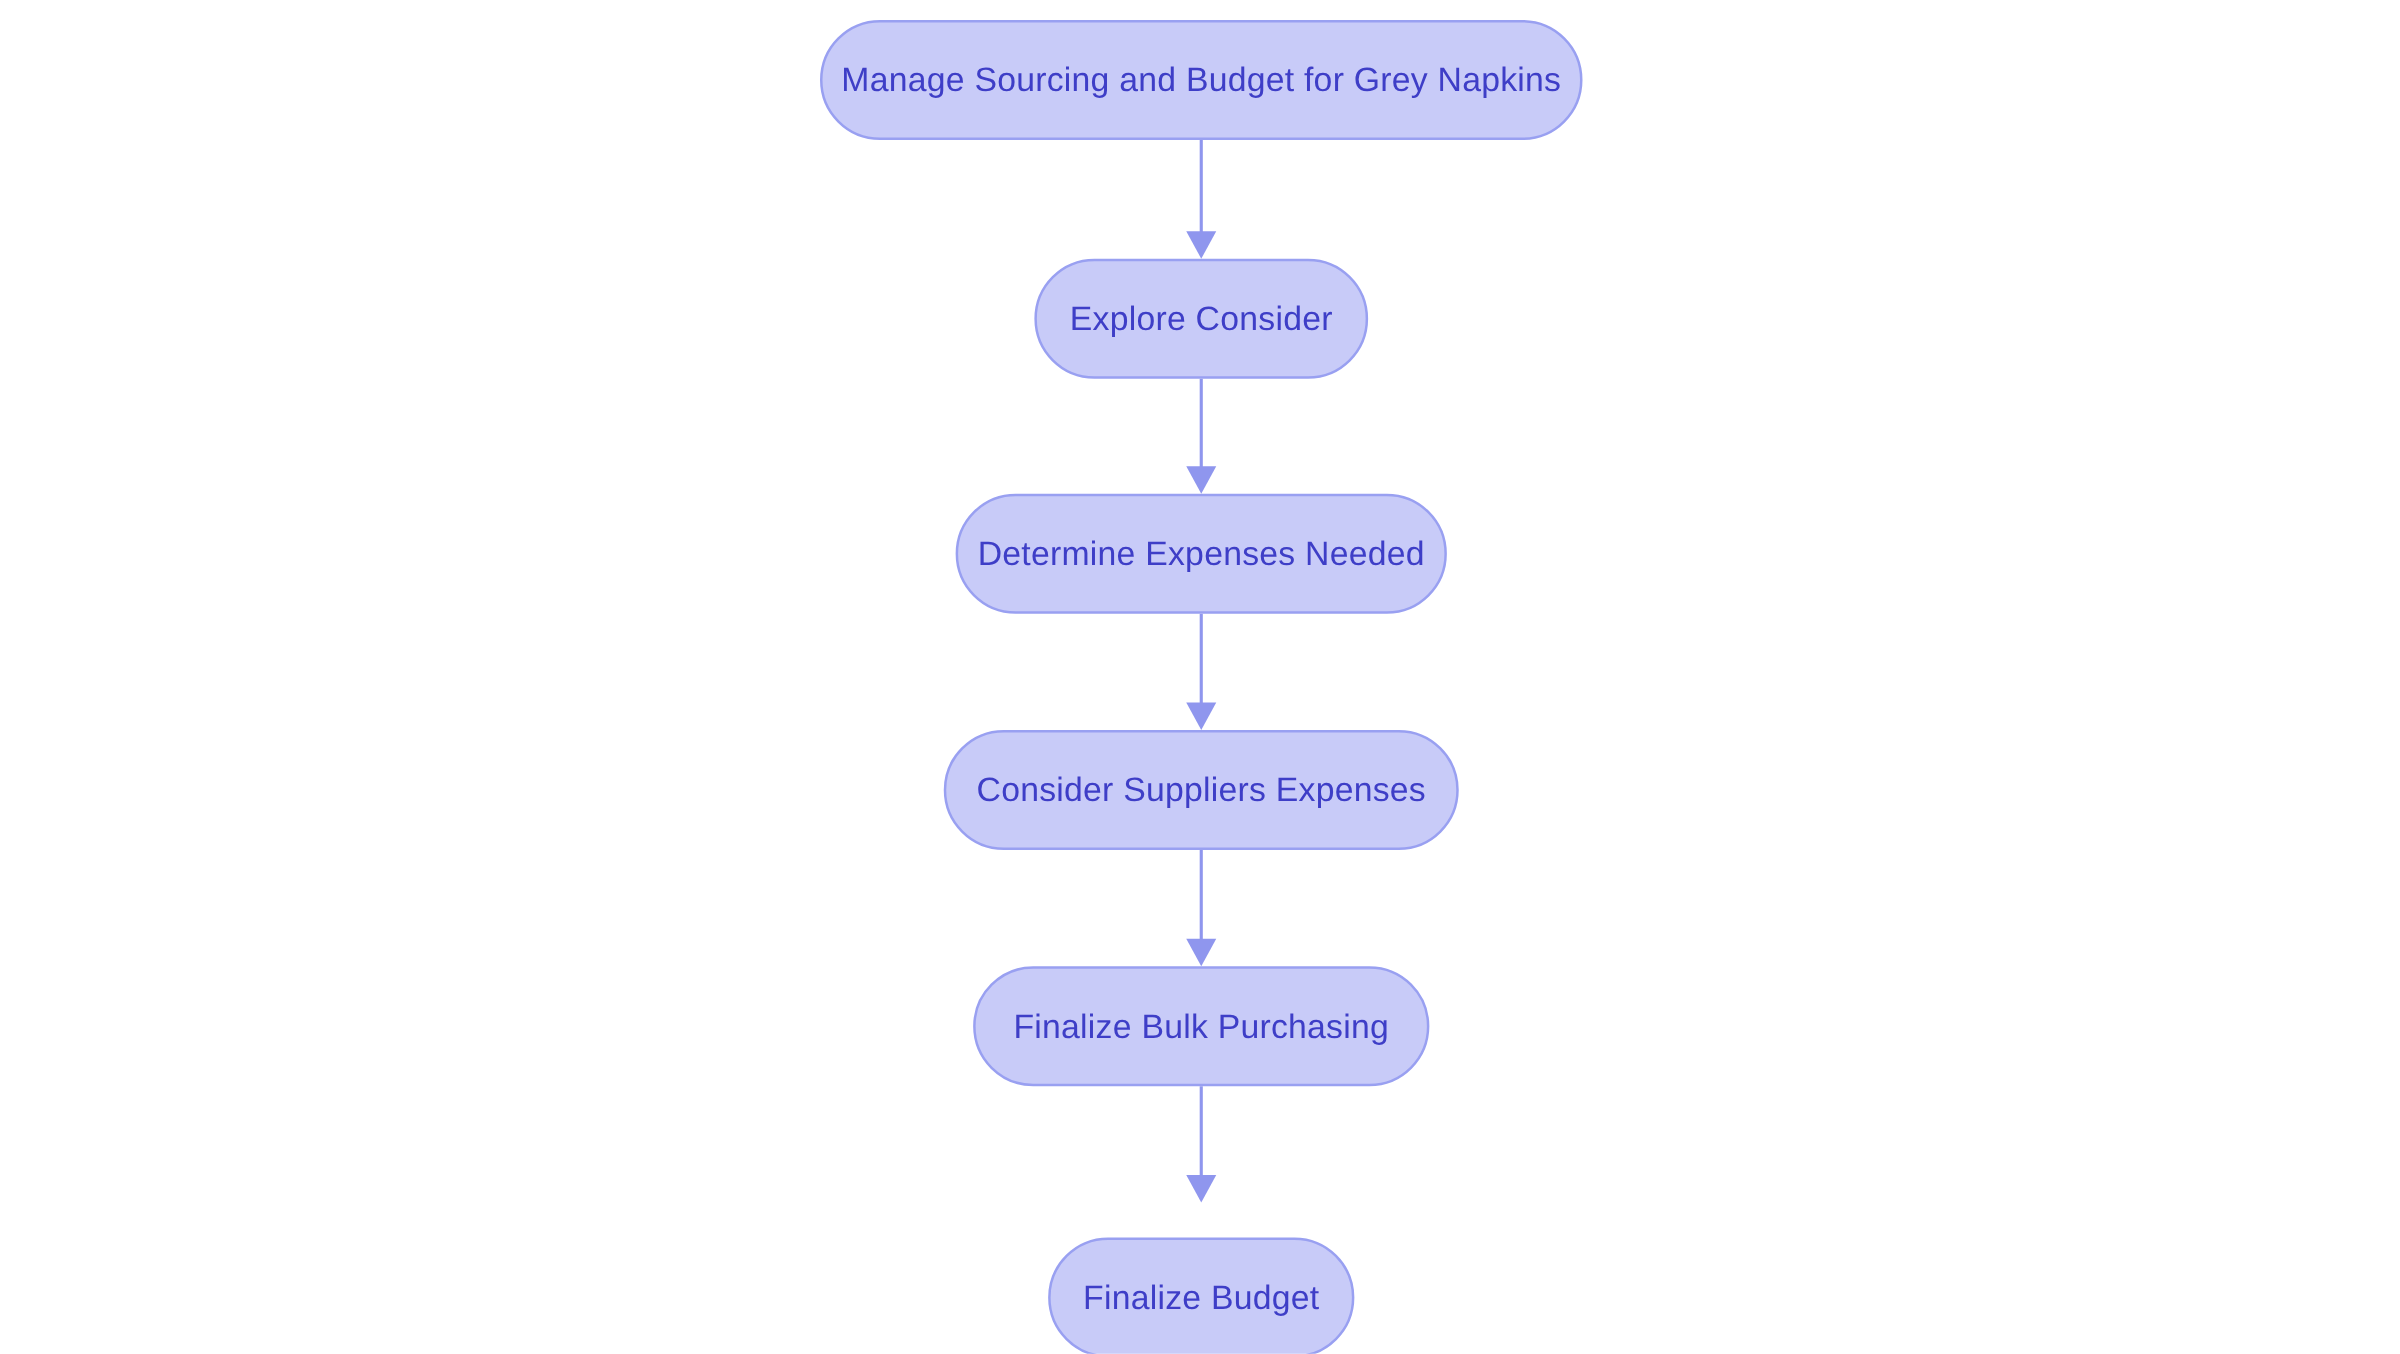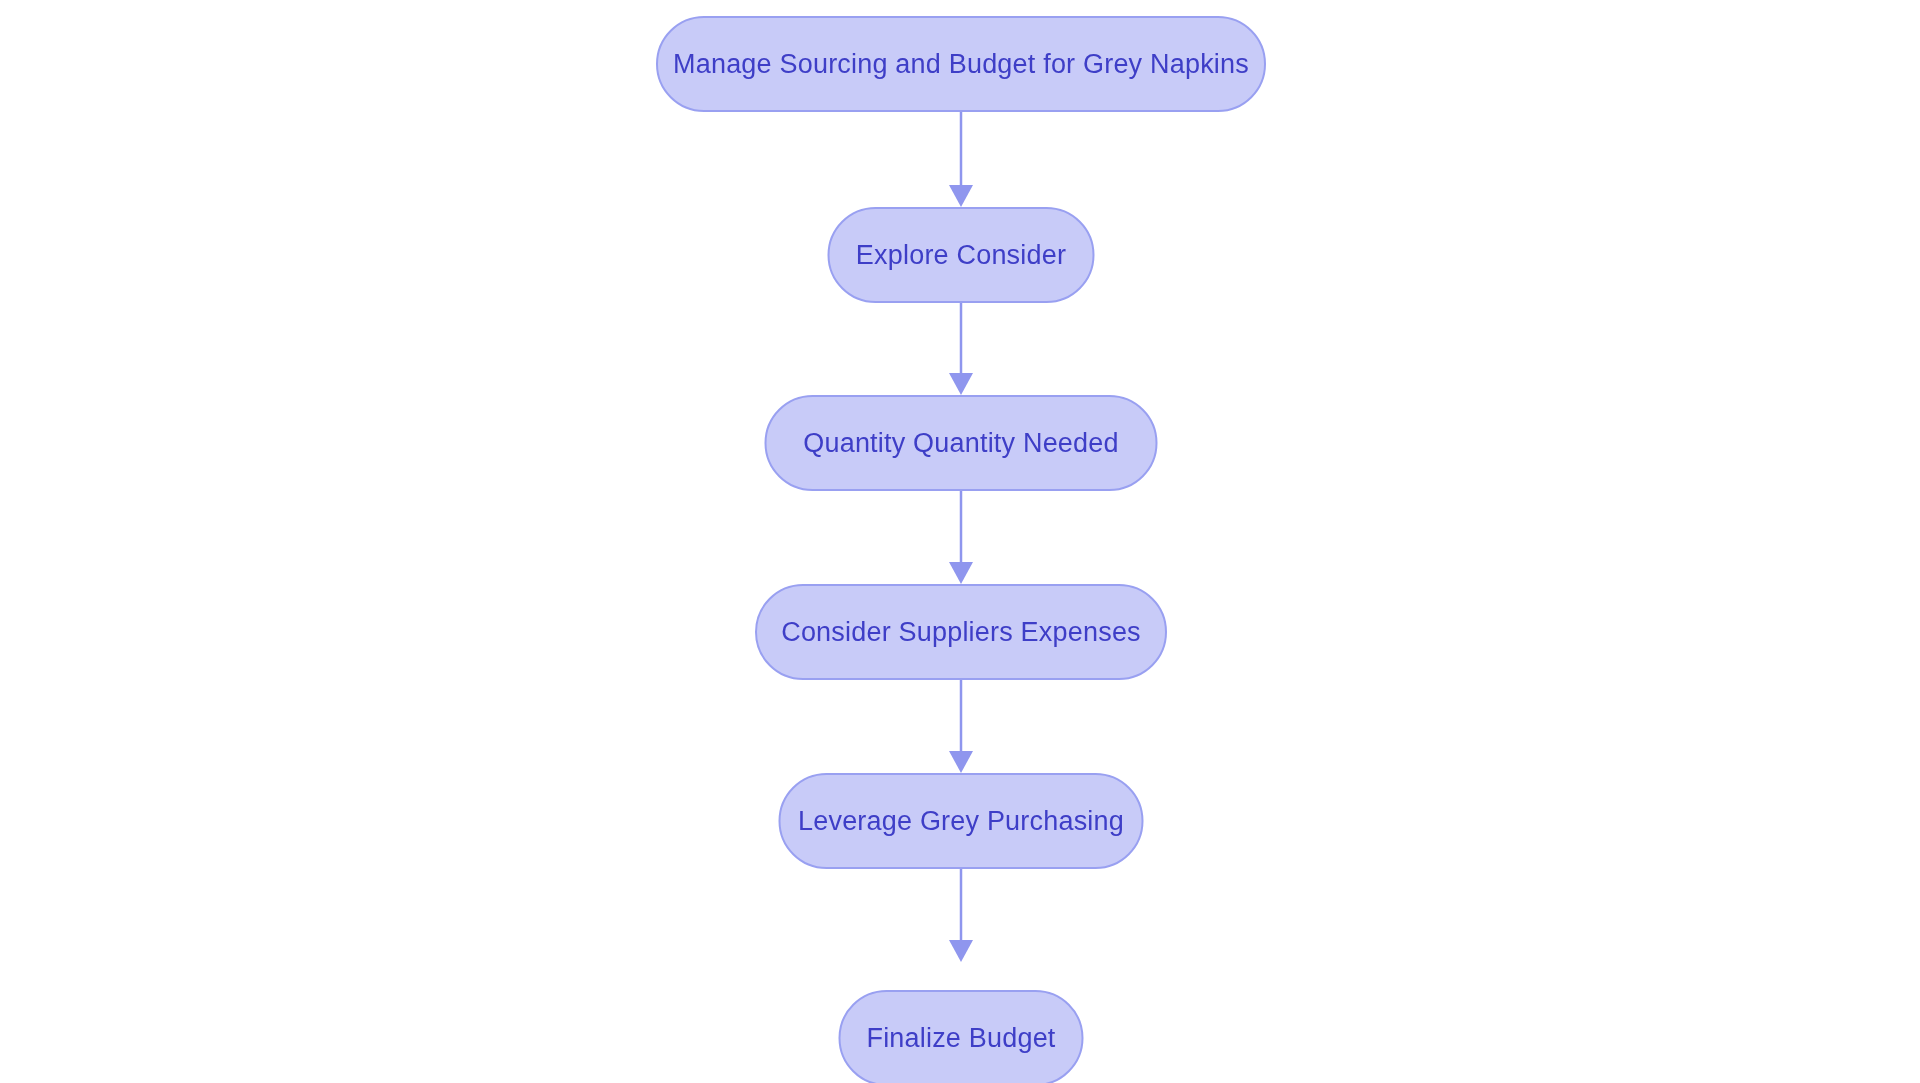--- a/index.html
+++ b/index.html
@@ -93,28 +93,28 @@
 
   <div class="node n0">
     <span class="label">Manage Sourcing and Budget for Grey Napkins</span>
   </div>
 
   <div class="node n1">
     <span class="label">Explore Consider</span>
   </div>
 
   <div class="node n2">
-    <span class="label">Quantity Quantity Needed</span>
+    <span class="label">Determine Expenses Needed</span>
   </div>
 
   <div class="node n3">
     <span class="label">Consider Suppliers Expenses</span>
   </div>
 
   <div class="node n4">
-    <span class="label">Leverage Grey Purchasing</span>
+    <span class="label">Finalize Bulk Purchasing</span>
   </div>
 
   <div class="node n5">
     <span class="label">Finalize Budget</span>
   </div>
 
 </div>
 
 </body></html>

